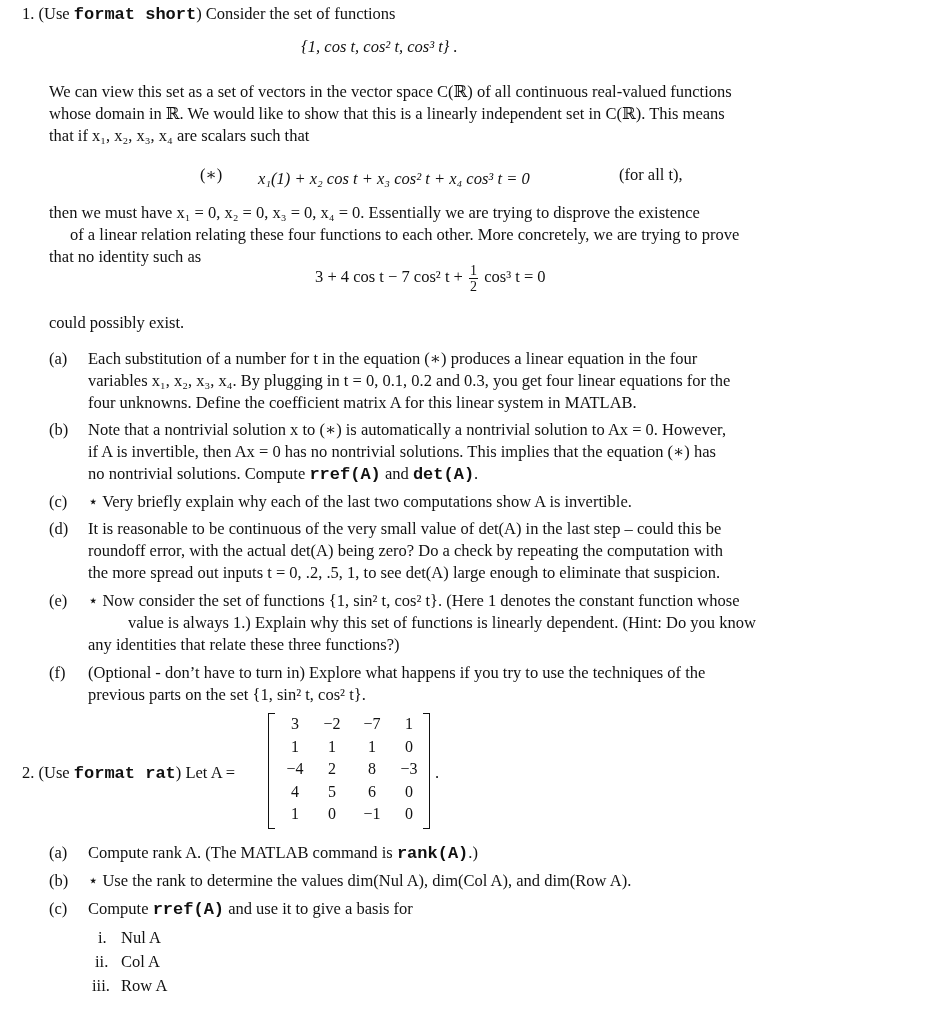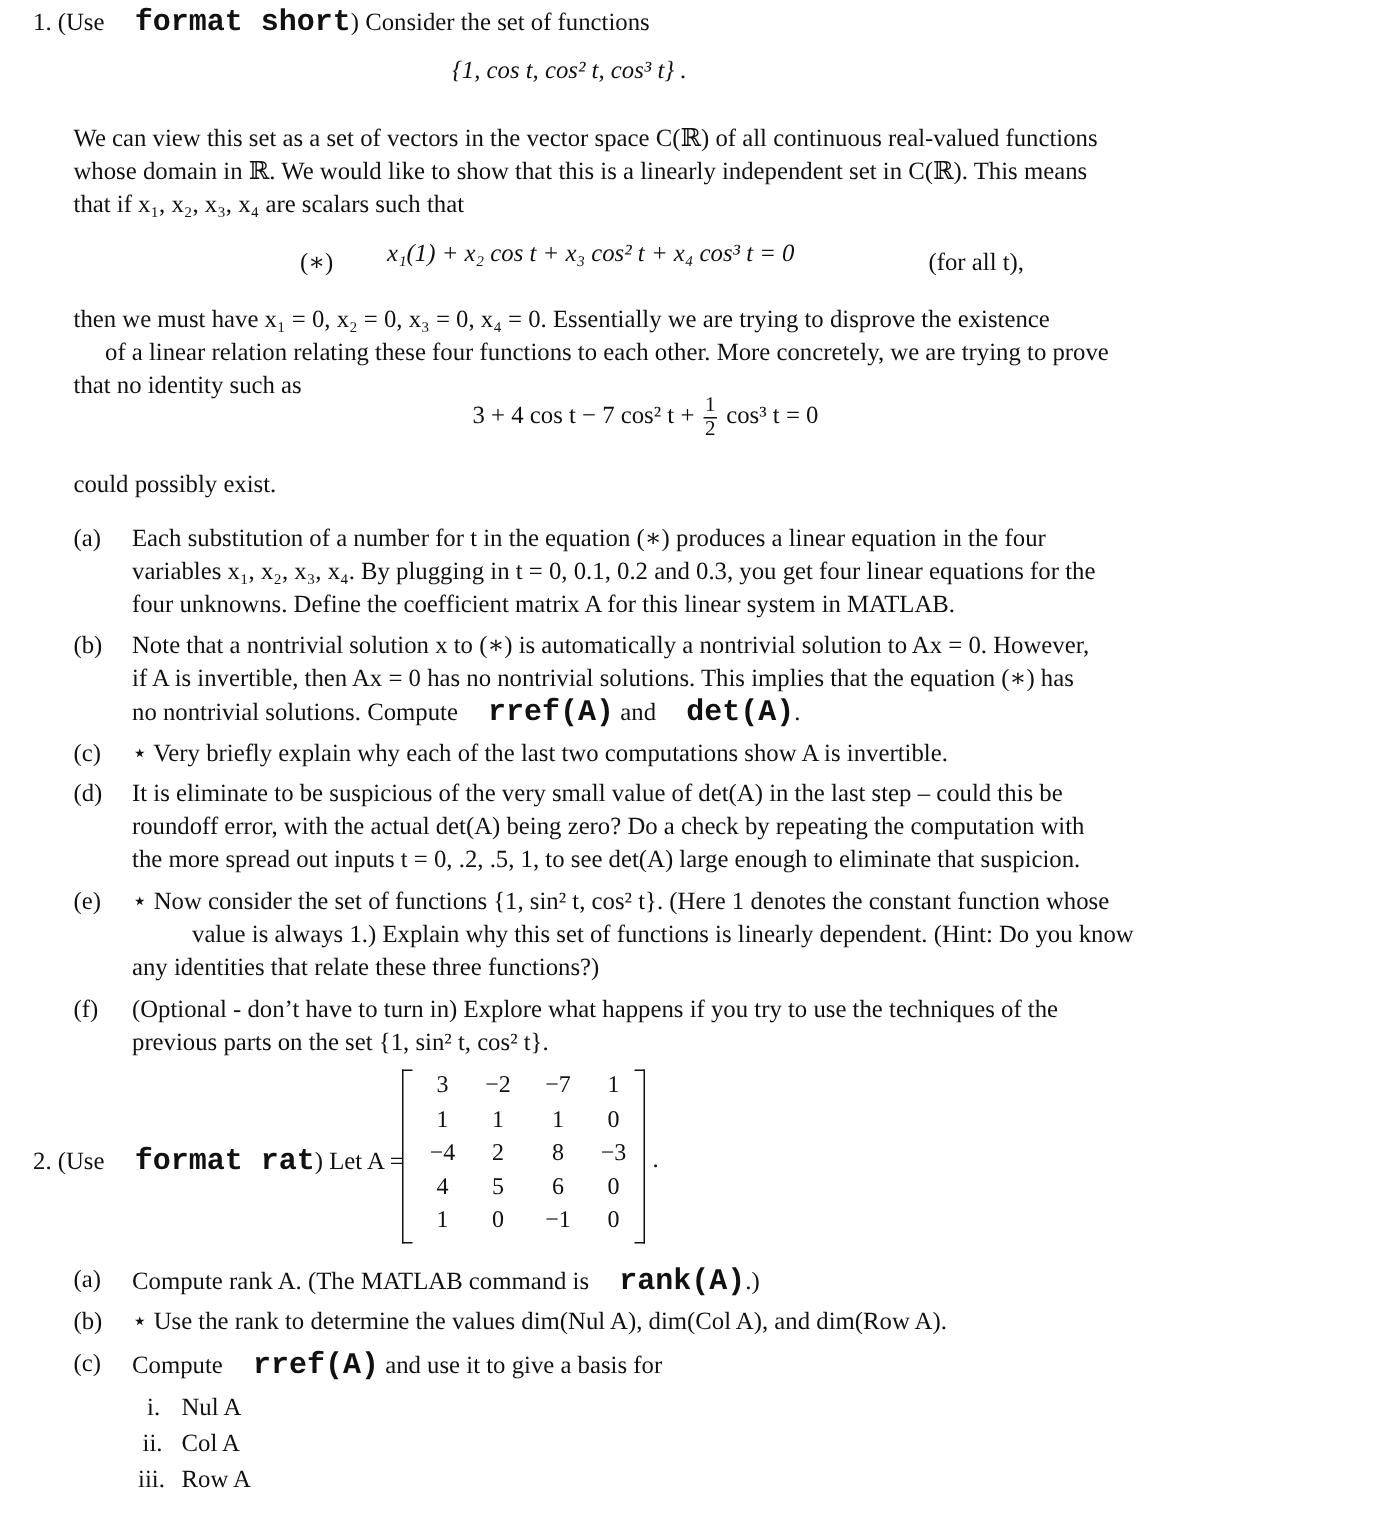--- a/index.html
+++ b/index.html
@@ -2,21 +2,21 @@
 <html><head>
 <meta charset="utf-8">
 <style>
   html, body { margin:0; padding:0; background:#ffffff; }
   body { width:929px; height:1024px; position:relative; overflow:hidden;
          font-family:"Liberation Serif","DejaVu Serif",serif; color:#111; font-size:16.5px; }
   .abs { position:absolute; white-space:nowrap; }
   .line { position:absolute; left:49px; white-space:nowrap; }
   .sub-line { position:absolute; left:88px; white-space:nowrap; }
   .lbl { position:absolute; white-space:nowrap; }
-  .mono { font-family:"Liberation Mono","DejaVu Sans Mono",monospace; font-weight:bold; font-size:20px;margin-left:16px; }
+  .mono { font-family:"Liberation Mono","DejaVu Sans Mono",monospace; font-weight:bold; font-size:17px; }
   .it { font-style:italic; }
   .center { position:absolute; left:0; width:759px; text-align:center; white-space:nowrap; }
   .frac { display:inline-block; vertical-align:middle; text-align:center; font-size:14px; line-height:15px; margin:0 2px; }
   .frac span { display:block; }
   .frac .num { border-bottom:1px solid #111; padding:0 1px; }
   .matrix { position:absolute; left:268px; top:713px; width:162px; height:116px; }
   .bracket-l { position:absolute; left:0; top:0; width:6px; height:114px; border:1.5px solid #111; border-right:none; }
   .bracket-r { position:absolute; right:0; top:0; width:6px; height:114px; border:1.5px solid #111; border-left:none; }
   .mgrid { position:absolute; left:10px; top:0; display:grid; grid-template-columns:34px 40px 40px 34px; grid-auto-rows:22.6px; font-size:16px; }
   .mgrid div { text-align:center; line-height:22.6px; }
@@ -29,21 +29,21 @@
   <span>(Use </span><span class="mono">format short</span><span>) Consider the set of functions</span>
 </div>
 
 <div class="center it" style="top:37px;">{1, cos t, cos² t, cos³ t} .</div>
 
 <div class="line" style="top:82px;">We can view this set as a set of vectors in the vector space C(ℝ) of all continuous real-valued functions</div>
 <div class="line" style="top:104px;">whose domain in ℝ. We would like to show that this is a linearly independent set in C(ℝ). This means</div>
 <div class="line" style="top:126px;">that if x₁, x₂, x₃, x₄ are scalars such that</div>
 
 <div class="abs" style="left:200px;top:165px;">(∗)</div>
-<div class="abs it" style="left:258px;top:159px;">x₁(1) + x₂ cos t + x₃ cos² t + x₄ cos³ t = 0</div>
+<div class="abs it" style="left:258px;top:169px;">x₁(1) + x₂ cos t + x₃ cos² t + x₄ cos³ t = 0</div>
 <div class="abs" style="left:619px;top:165px;">(for all t),</div>
 
 <div class="line" style="top:203px;">then we must have x₁ = 0, x₂ = 0, x₃ = 0, x₄ = 0. Essentially we are trying to disprove the existence</div>
 <div class="line" style="top:225px;margin-left:21px;">of a linear relation relating these four functions to each other. More concretely, we are trying to prove</div>
 <div class="line" style="top:247px;">that no identity such as</div>
 
 <div class="abs" style="left:315px;top:263px;">
   <span>3 + 4 cos t − 7 cos² t +</span>
   <span class="frac"><span class="num">1</span><span>2</span></span>
   <span>cos³ t = 0</span>
@@ -60,21 +60,21 @@
 <div class="sub-line" style="top:420px;">Note that a nontrivial solution x to (∗) is automatically a nontrivial solution to Ax = 0. However,</div>
 <div class="sub-line" style="top:442px;">if A is invertible, then Ax = 0 has no nontrivial solutions. This implies that the equation (∗) has</div>
 <div class="sub-line" style="top:464px;">
   <span>no nontrivial solutions. Compute </span><span class="mono">rref(A)</span><span> and </span><span class="mono">det(A)</span><span>.</span>
 </div>
 
 <div class="lbl" style="left:49px;top:492px;">(c)</div>
 <div class="sub-line" style="top:492px;">⋆ Very briefly explain why each of the last two computations show A is invertible.</div>
 
 <div class="lbl" style="left:49px;top:519px;">(d)</div>
-<div class="sub-line" style="top:519px;">It is eliminate to be suspicious of the very small value of det(A) in the last step – could this be</div>
+<div class="sub-line" style="top:519px;">It is reasonable to be continuous of the very small value of det(A) in the last step – could this be</div>
 <div class="sub-line" style="top:541px;">roundoff error, with the actual det(A) being zero? Do a check by repeating the computation with</div>
 <div class="sub-line" style="top:563px;">the more spread out inputs t = 0, .2, .5, 1, to see det(A) large enough to eliminate that suspicion.</div>
 
 <div class="lbl" style="left:49px;top:591px;">(e)</div>
 <div class="sub-line" style="top:591px;">⋆ Now consider the set of functions {1, sin² t, cos² t}. (Here 1 denotes the constant function whose</div>
 <div class="sub-line" style="top:613px;margin-left:40px;">value is always 1.) Explain why this set of functions is linearly dependent. (Hint: Do you know</div>
 <div class="sub-line" style="top:635px;">any identities that relate these three functions?)</div>
 
 <div class="lbl" style="left:49px;top:663px;">(f)</div>
 <div class="sub-line" style="top:663px;">(Optional - don’t have to turn in) Explore what happens if you try to use the techniques of the</div>

